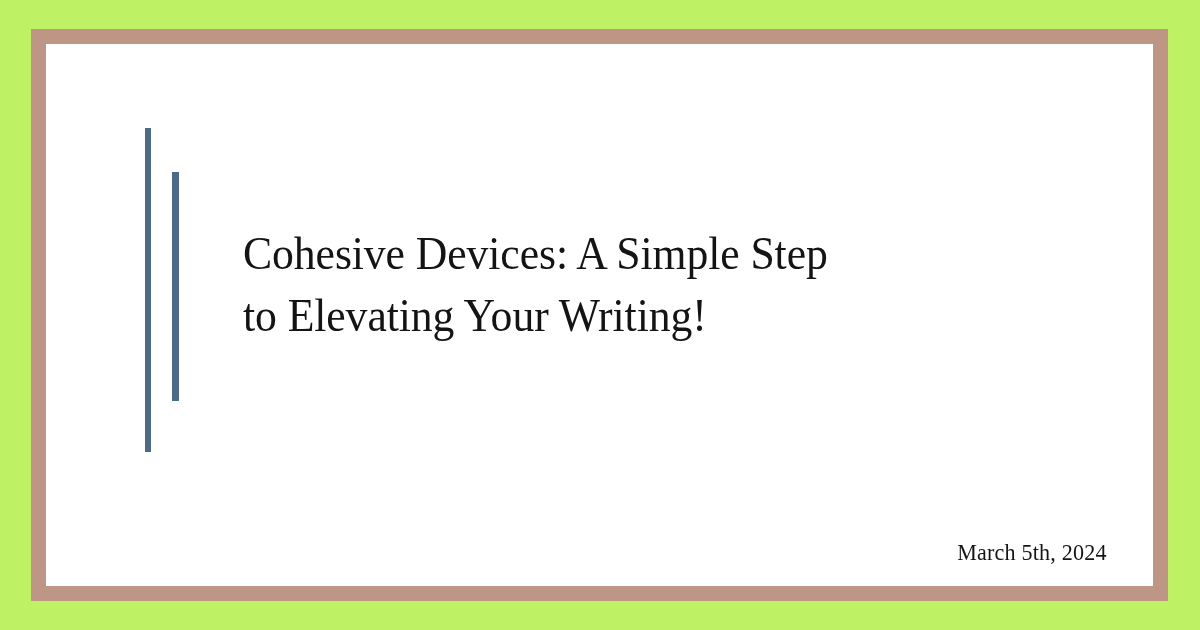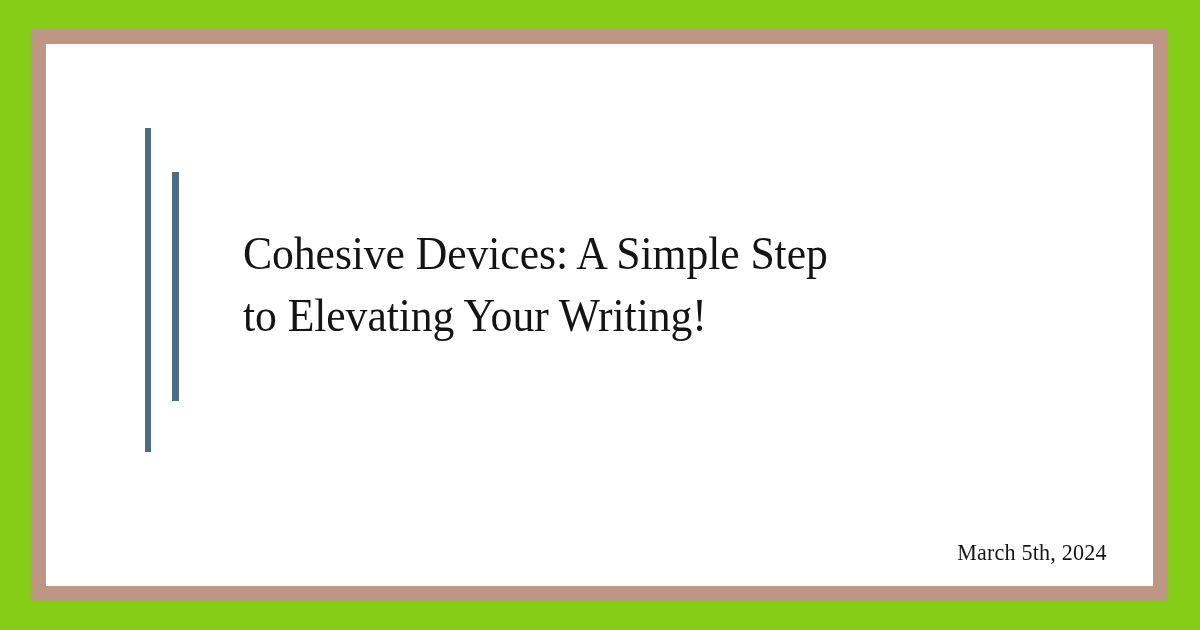--- a/index.html
+++ b/index.html
@@ -11,21 +11,21 @@
 
   body {
     font-family: "Liberation Serif", "DejaVu Serif", serif;
     -webkit-font-smoothing: antialiased;
   }
 
   #canvas {
     position: relative;
     width: 1200px;
     height: 630px;
-    background: #84cc16;
+    background: #bef264;
     overflow: hidden;
   }
 
   
   #frame {
     position: absolute;
     left: 31px;
     top: 29px;
     width: 1137px;
     height: 572px;

